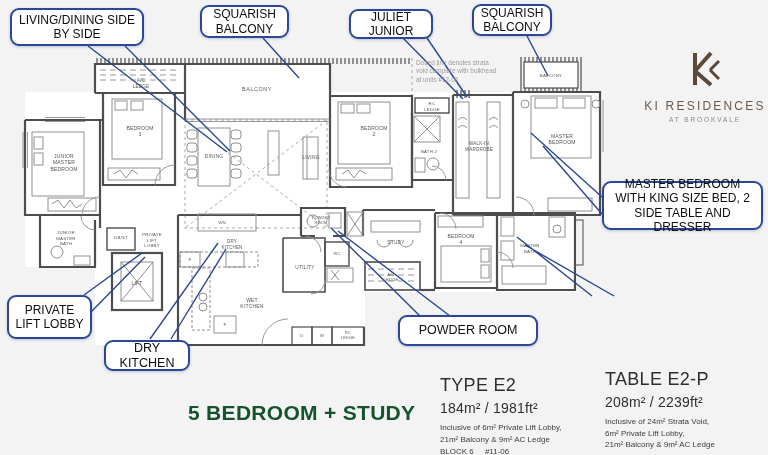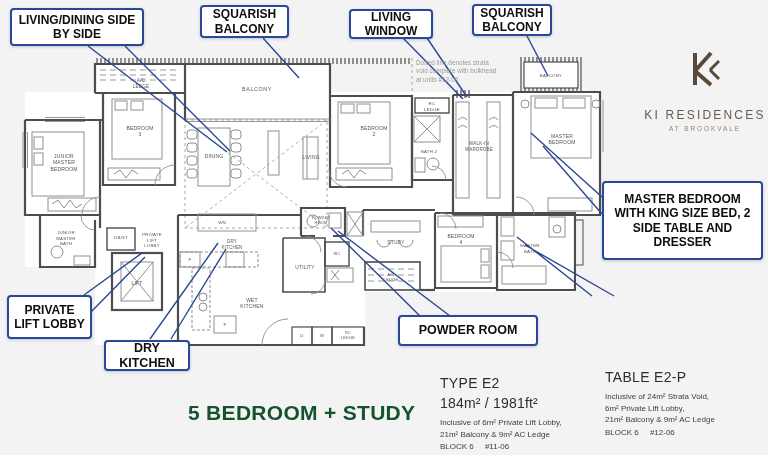--- a/index.html
+++ b/index.html
@@ -1,32 +1,32 @@
 <!DOCTYPE html>
 <html><head>
 <meta charset="utf-8">
 <style>
   html,body{margin:0;padding:0;background:#e9e9ea;font-family:"Liberation Sans",sans-serif;}
   #stage{position:relative;width:768px;height:455px;background:#f3f3f4;overflow:hidden;}
   svg.layer{position:absolute;left:0;top:0;}
   .lbl{position:absolute;transform:translate(-50%,-50%);font-size:5px;line-height:1.25;color:#565656;
        text-align:center;white-space:pre-line;letter-spacing:.2px;}
-  .callout{position:absolute;background:#fff;border:2px solid #2b4896;border-radius:4px;
-       display:flex;align-items:center;justify-content:center;text-align:center;font-weight:bold;
+  .callout{position:absolute;background:#fff;border:2px solid #2b4896;border-radius:9px;
+       display:flex;align-items:center;justify-content:center;text-align:center;font-weight:normal;
        color:#0d0d0d;padding:2px 5px;box-sizing:border-box;line-height:1.18;
        box-shadow:0 1px 3px rgba(40,60,120,.25);}
   .note{position:absolute;font-size:6.4px;line-height:1.3;color:#9b9b9b;white-space:pre-line;}
   .title{position:absolute;font-weight:bold;font-size:21px;letter-spacing:.3px;color:#14532d;}
   .typeblock{position:absolute;color:#2e2e2e;}
-  .typeblock .tname{font-size:14px;letter-spacing:.3px;}
+  .typeblock .tname{font-size:18px;letter-spacing:.3px;}
   .typeblock .tarea{font-size:14px;margin-top:4px;letter-spacing:.2px;}
   .typeblock .tdet{font-size:8px;margin-top:6px;line-height:1.45;color:#3d3d3d;white-space:pre-line;}
   .typeblock .tblk{font-size:8px;margin-top:2px;color:#3d3d3d;}
   .logo{position:absolute;left:642px;top:50px;width:126px;text-align:center;}
-  .logo .lname{font-size:12px;letter-spacing:2.2px;color:#6b5a4b;margin-top:16px;}
+  .logo .lname{font-size:12px;letter-spacing:2.2px;color:#6b5a4b;margin-top:7px;}
   .logo .ltag{font-size:6.5px;letter-spacing:1.9px;color:#91857a;margin-top:3px;}
 </style>
 </head>
 <body>
 
 <div id="stage">
 
   <svg class="layer" width="768" height="455" viewBox="0 0 768 455">
     <defs>
       <pattern id="cren" width="4" height="3" patternUnits="userSpaceOnUse">
@@ -264,23 +264,23 @@
   <div class="lbl" style="left:322px;top:336px;font-size:4.4px">W</div>
   <div class="lbl" style="left:348px;top:336px;font-size:3.9px">RC
 LEDGE</div>
 
   <div class="note" style="left:416px;top:59px">Dotted line denotes strata
 void complete with bulkhead
 at units #12-06</div>
 
   <div class="callout" style="left:10px;top:8px;width:134px;height:38px;font-size:12px">LIVING/DINING SIDE BY SIDE</div>
   <div class="callout" style="left:200px;top:5px;width:89px;height:33px;font-size:12px">SQUARISH BALCONY</div>
-  <div class="callout" style="left:349px;top:9px;width:84px;height:30px;font-size:12px">LIVING WINDOW</div>
+  <div class="callout" style="left:349px;top:9px;width:84px;height:30px;font-size:12px">JULIET JUNIOR</div>
   <div class="callout" style="left:472px;top:4px;width:80px;height:32px;font-size:12px">SQUARISH BALCONY</div>
-  <div class="callout" style="left:602px;top:181px;width:161px;height:79px;font-size:12px">MASTER BEDROOM WITH KING SIZE BED, 2 SIDE TABLE AND DRESSER</div>
+  <div class="callout" style="left:602px;top:181px;width:161px;height:49px;font-size:12px">MASTER BEDROOM WITH KING SIZE BED, 2 SIDE TABLE AND DRESSER</div>
   <div class="callout" style="left:7px;top:295px;width:85px;height:44px;font-size:12px">PRIVATE LIFT LOBBY</div>
   <div class="callout" style="left:104px;top:340px;width:86px;height:31px;font-size:12.5px">DRY KITCHEN</div>
   <div class="callout" style="left:398px;top:315px;width:140px;height:31px;font-size:12.5px">POWDER ROOM</div>
 
   <div class="logo">
     <svg width="44" height="38" viewBox="0 0 44 36">
       <g stroke="#5a4938" fill="none" stroke-linecap="butt">
         <line x1="12" y1="2" x2="12" y2="34" stroke-width="4"></line>
         <line x1="12" y1="20" x2="28" y2="2" stroke-width="4"></line>
         <line x1="12" y1="20" x2="28" y2="34" stroke-width="4"></line>
@@ -297,19 +297,20 @@
   <div class="typeblock" style="left:440px;top:375px">
     <div class="tname">TYPE E2</div>
     <div class="tarea">184m² / 1981ft²</div>
     <div class="tdet">Inclusive of 6m² Private Lift Lobby,
 21m² Balcony &amp; 9m² AC Ledge</div>
     <div class="tblk">BLOCK 6&nbsp;&nbsp;&nbsp;&nbsp;&nbsp;#11-06</div>
   </div>
 
   <div class="typeblock" style="left:605px;top:369px">
     <div class="tname">TABLE E2-P</div>
+    <div class="tarea">208m² / 2239ft²</div>
     <div class="tdet">Inclusive of 24m² Strata Void,
 6m² Private Lift Lobby,
 21m² Balcony &amp; 9m² AC Ledge</div>
     <div class="tblk">BLOCK 6&nbsp;&nbsp;&nbsp;&nbsp;&nbsp;#12-06</div>
   </div>
 
 </div>
 
 </body></html>

